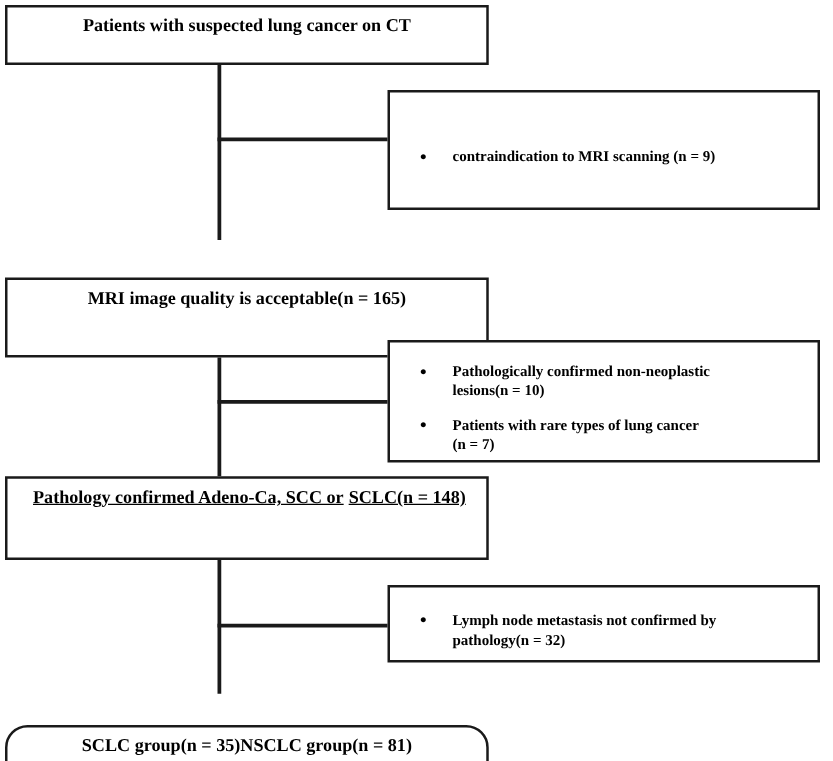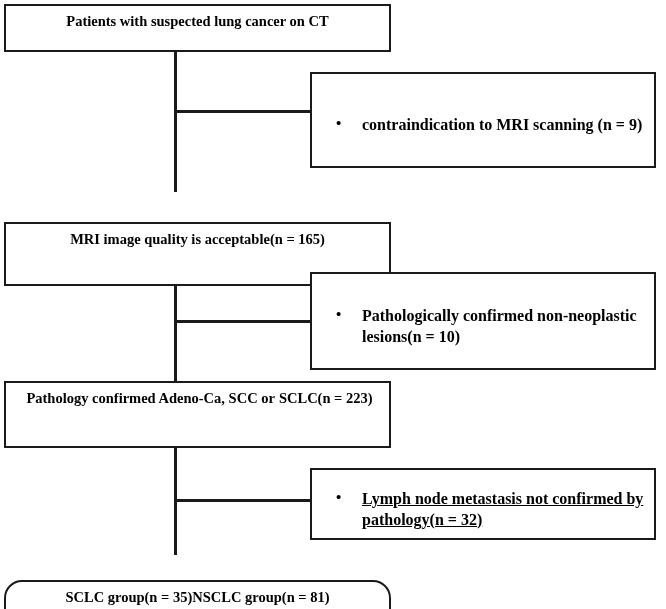--- a/index.html
+++ b/index.html
@@ -67,21 +67,21 @@
   ul.bullets {
     list-style: none;
     margin: 0;
     padding: 0;
   }
   ul.bullets li {
     position: relative;
     padding-left: 44px;
     margin: 12px 0 1px 0;
     font-weight: bold;
-    font-size: 16px;
+    font-size: 12px;
     line-height: 1.26;
     white-space: pre-line;
   }
   ul.bullets li::before {
     content: "\2022";
     position: absolute;
     left: 18px;
     top: -1px;
     font-size: 15px;
   }
@@ -111,43 +111,45 @@
 
   <div class="node main-box centered" style="top:4px; height:48px;">
     <span class="node-text">Patients with suspected lung cancer on CT</span>
   </div>
 
   <div class="node main-box centered" style="top:190px; height:64px;margin-top:32px;">
     <span class="node-text">MRI image quality is acceptable</span>
     <span class="node-text">(n = 165)</span>
   </div>
 
-  <div class="node main-box leftish" style="top:381px; height:67px;">
+  <div class="node main-box leftish" style="top:381px; height:67px;text-decoration:underline;">
     <span class="node-text">Pathology confirmed Adeno-Ca, SCC or</span>
-    <span class="node-text">SCLC(n = 223)</span>
+    <span class="node-text">SCLC(n = 148)</span>
   </div>
 
   <div class="node main-box centered" style="top:580px; height:50px;border-radius:18px;">
     <span class="node-text">SCLC group(n = 35)</span>
     <span class="node-text">NSCLC group(n = 81)</span>
   </div>
 
   <div class="node excl-box" style="top:72px; height:96px;">
     <ul class="bullets">
       <li>contraindication to MRI scanning  (n = 9)</li>
     </ul>
   </div>
 
   <div class="node excl-box" style="top:272px; height:98px;">
     <ul class="bullets">
       <li>Pathologically confirmed non-neoplastic
 lesions(n = 10)</li>
+      <li>Patients with rare types of lung cancer
+(n = 7)</li>
     </ul>
   </div>
 
-  <div class="node excl-box" style="top:468px; height:72px;text-decoration:underline;">
+  <div class="node excl-box" style="top:468px; height:62px;">
     <ul class="bullets">
       <li>Lymph node metastasis not confirmed by
 pathology(n = 32)</li>
     </ul>
   </div>
 
 </div>
 
 </body></html>

